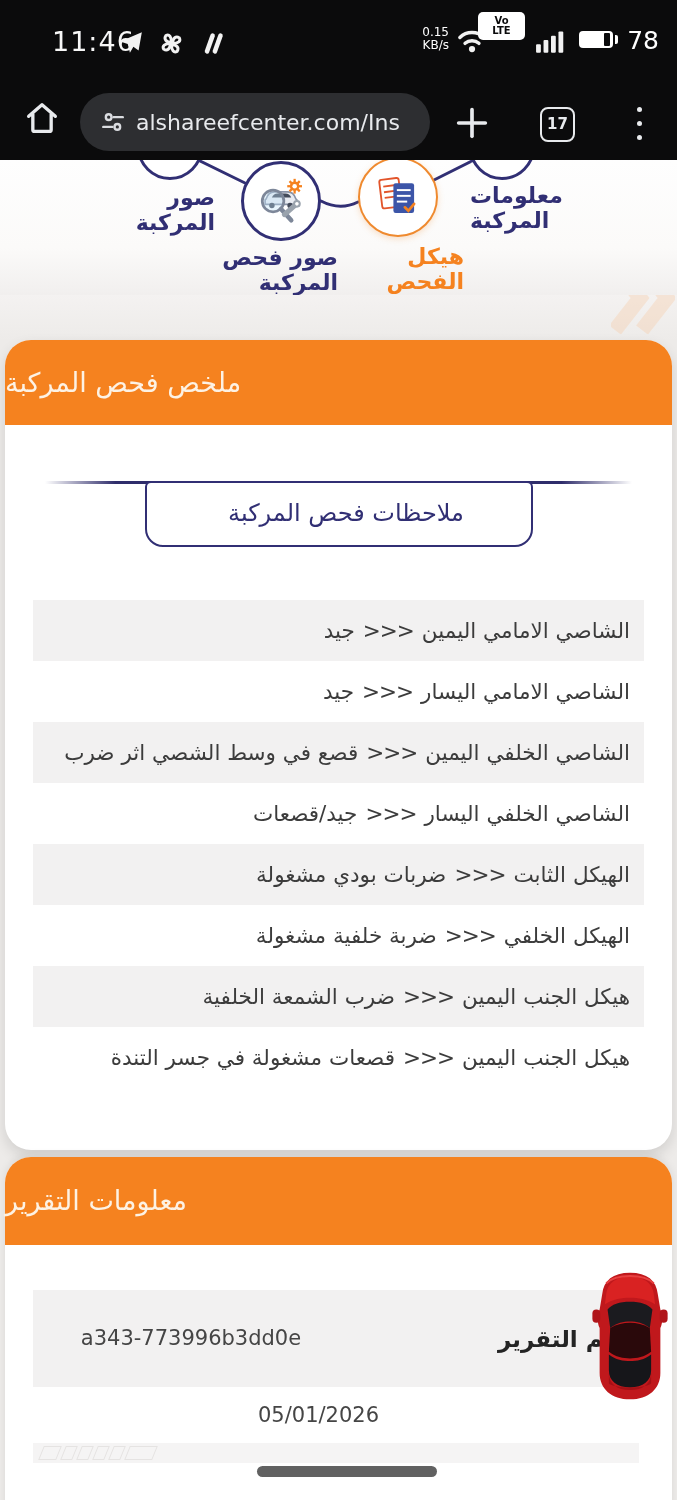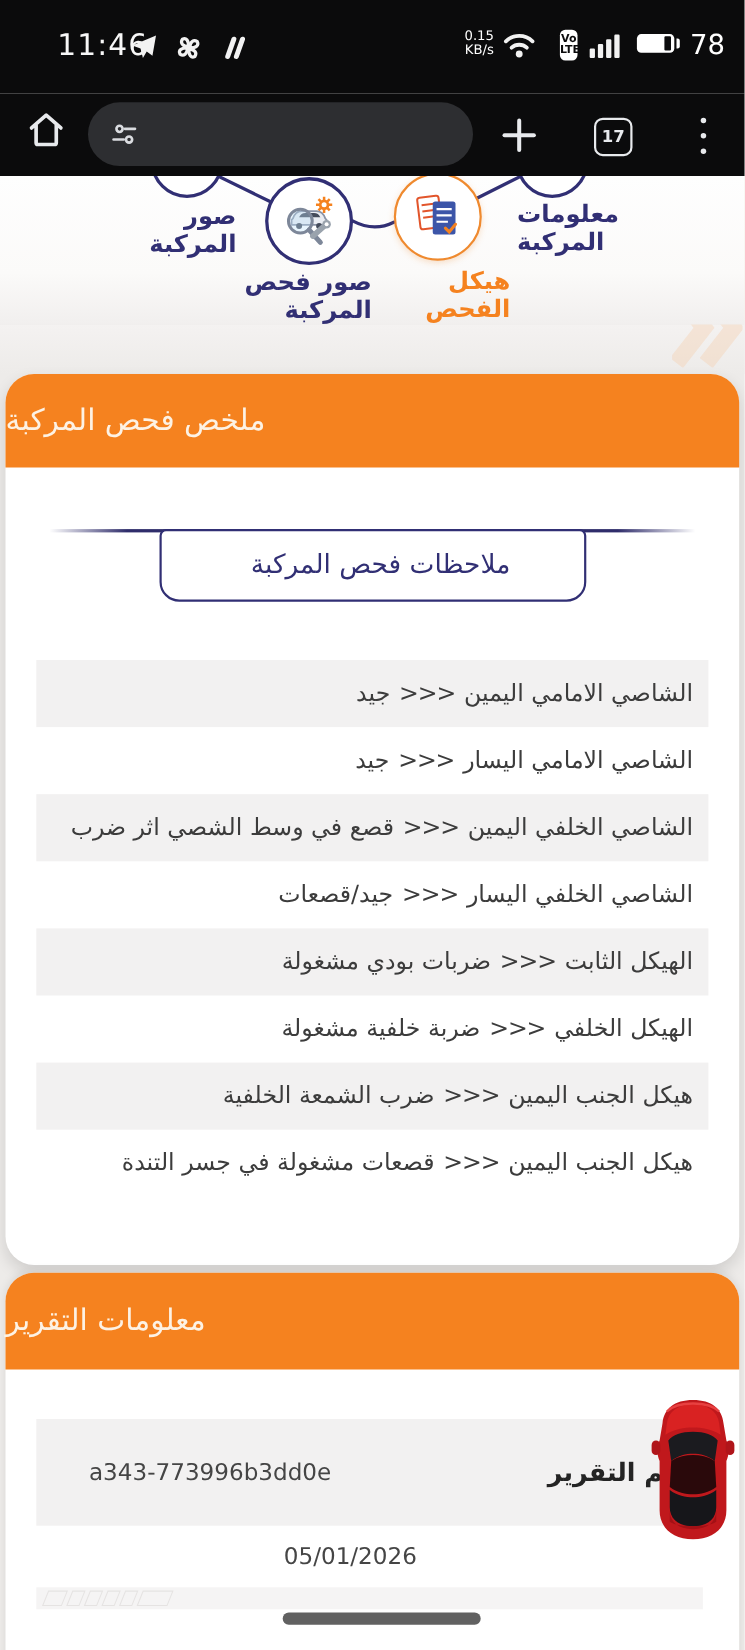--- a/index.html
+++ b/index.html
@@ -10,21 +10,21 @@
     -webkit-font-smoothing:antialiased;
   }
   .abs{position:absolute;}
 
   
   #status-bar{left:0;top:0;width:677px;height:85px;background:#0b0b0c;color:#f7f7f7;}
   #clock{left:52px;top:26px;font-size:27px;letter-spacing:1px;}
   .sb-icon{top:30px;}
   #net-speed{right:228px;top:26px;text-align:right;font-size:12px;line-height:13px;color:#fff;}
   #wifi-icon{right:190px;top:28px;}
-  #volte-badge{right:152px;top:27px;width:16px;height:28px;background:#fff;border-radius:5px;color:#0b0b0c;text-align:center;font-weight:bold;font-size:10px;line-height:10px;padding-top:4px;box-sizing:border-box;}
+  #volte-badge{right:152px;top:12px;width:47px;height:28px;background:#fff;border-radius:5px;color:#0b0b0c;text-align:center;font-weight:bold;font-size:10px;line-height:10px;padding-top:4px;box-sizing:border-box;}
   #signal-icon{right:110px;top:28px;}
   #battery-icon{right:64px;top:31px;width:34px;height:17px;background:#fff;border-radius:4px;}
   #battery-notch{position:absolute;right:3px;top:2px;width:6px;height:13px;background:#0b0b0c;border-radius:1px;}
   #battery-cap{position:absolute;right:-5px;top:4px;width:3px;height:9px;background:#fff;border-radius:0 2px 2px 0;}
   #battery-pct{right:18px;top:26px;font-size:25px;color:#fff;}
 
   
   #toolbar{left:0;top:85px;width:677px;height:75px;background:#0b0b0c;}
   #home-btn{left:22px;top:13px;}
   #url-pill{left:80px;top:8px;width:350px;height:58px;background:#2d2e31;border-radius:29px;display:flex;align-items:center;}
@@ -161,20 +161,21 @@
 
   <div id="url-pill" class="abs">
     <svg id="tune-icon" width="26" height="26" viewBox="0 0 24 24">
       <g stroke="#dadce0" stroke-width="2.2" fill="none" stroke-linecap="round">
         <circle cx="8" cy="7.5" r="2.6"></circle>
         <line x1="12.5" y1="7.5" x2="21" y2="7.5"></line>
         <circle cx="16" cy="16.5" r="2.6"></circle>
         <line x1="3" y1="16.5" x2="11.5" y2="16.5"></line>
       </g>
     </svg>
+    <span id="url-text">alshareefcenter.com/Ins</span>
   </div>
 
   <svg id="new-tab-btn" class="abs" width="40" height="40" viewBox="0 0 24 24">
     <g stroke="#e8eaed" stroke-width="2.2" stroke-linecap="round">
       <line x1="12" y1="4" x2="12" y2="20"></line>
       <line x1="4" y1="12" x2="20" y2="12"></line>
     </g>
   </svg>
 
   <div id="tab-switcher" class="abs">

